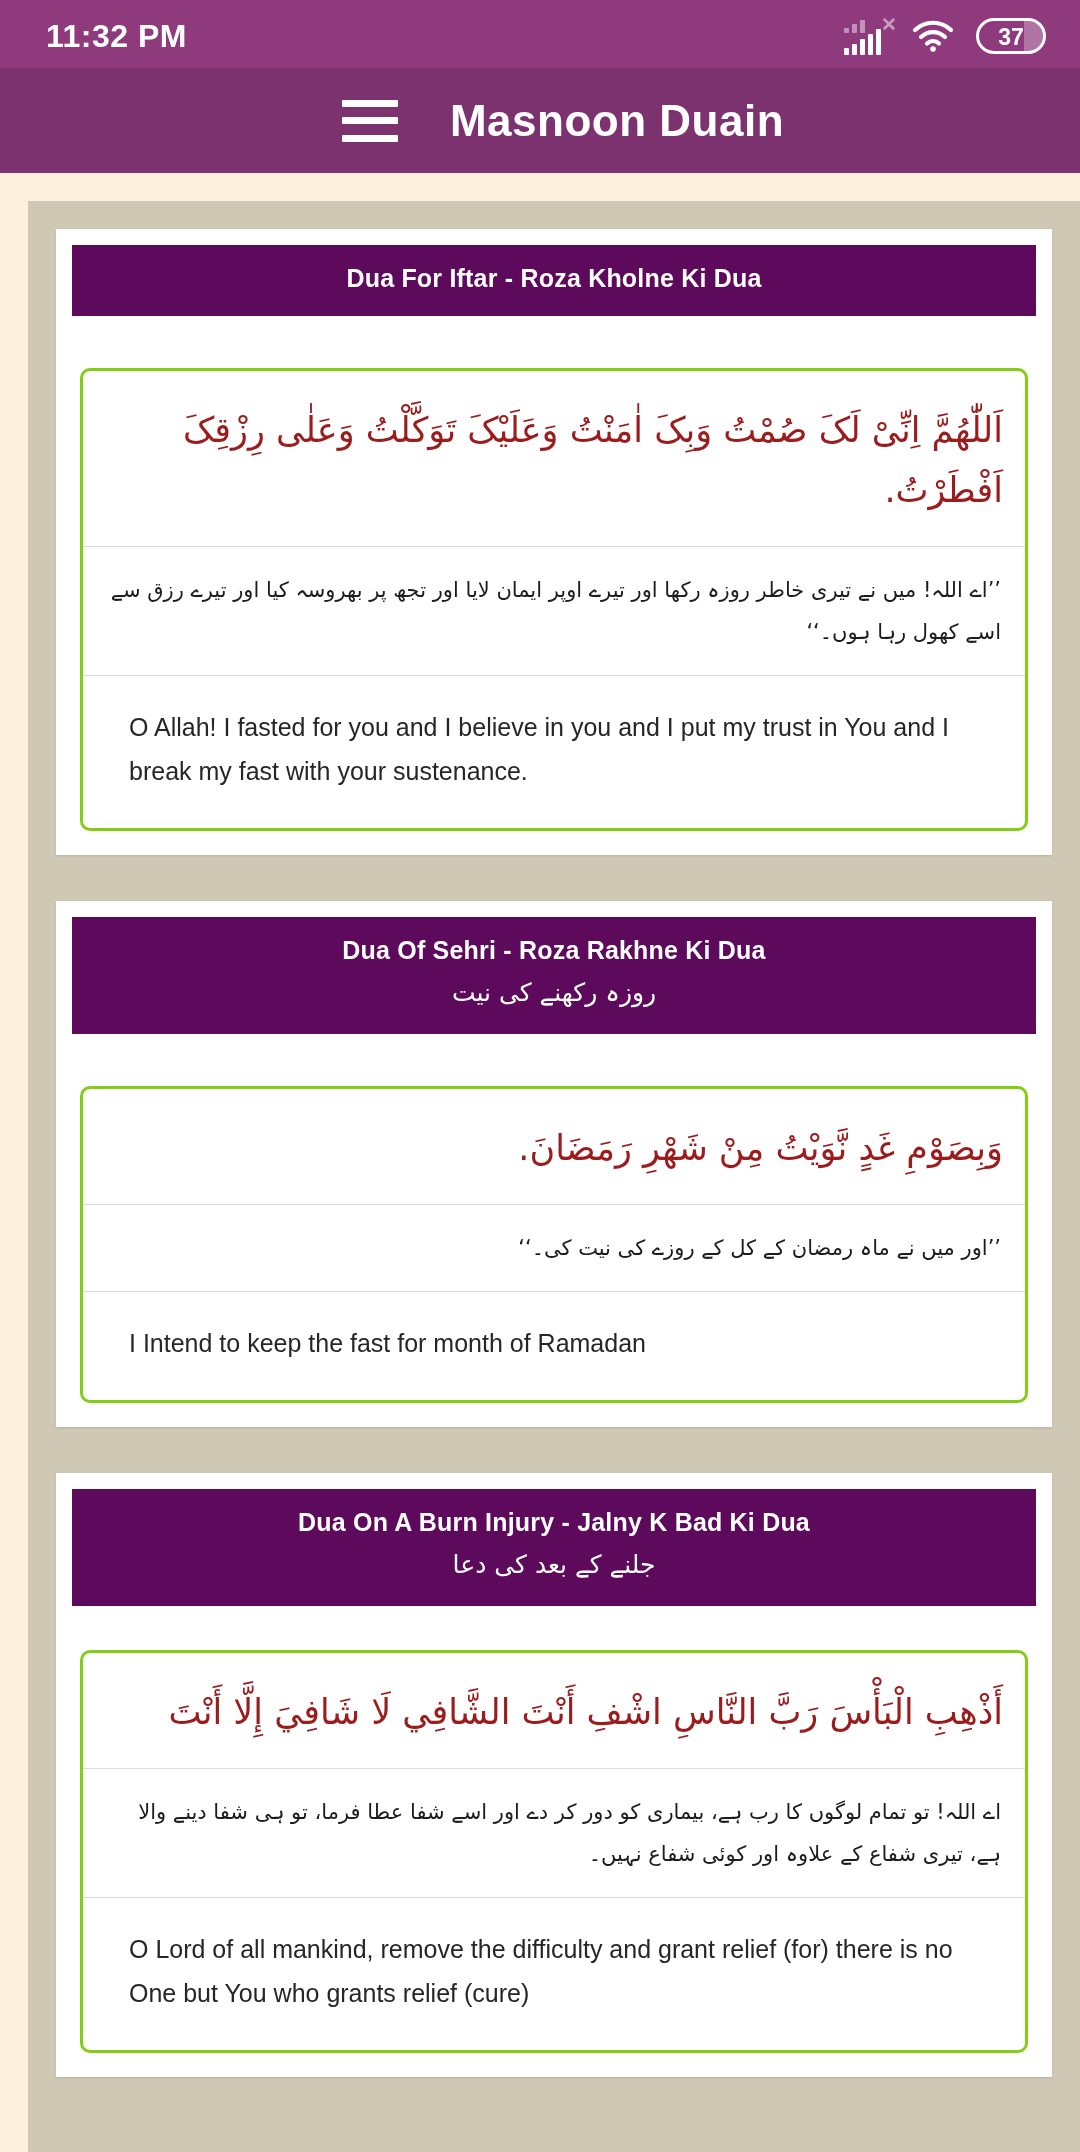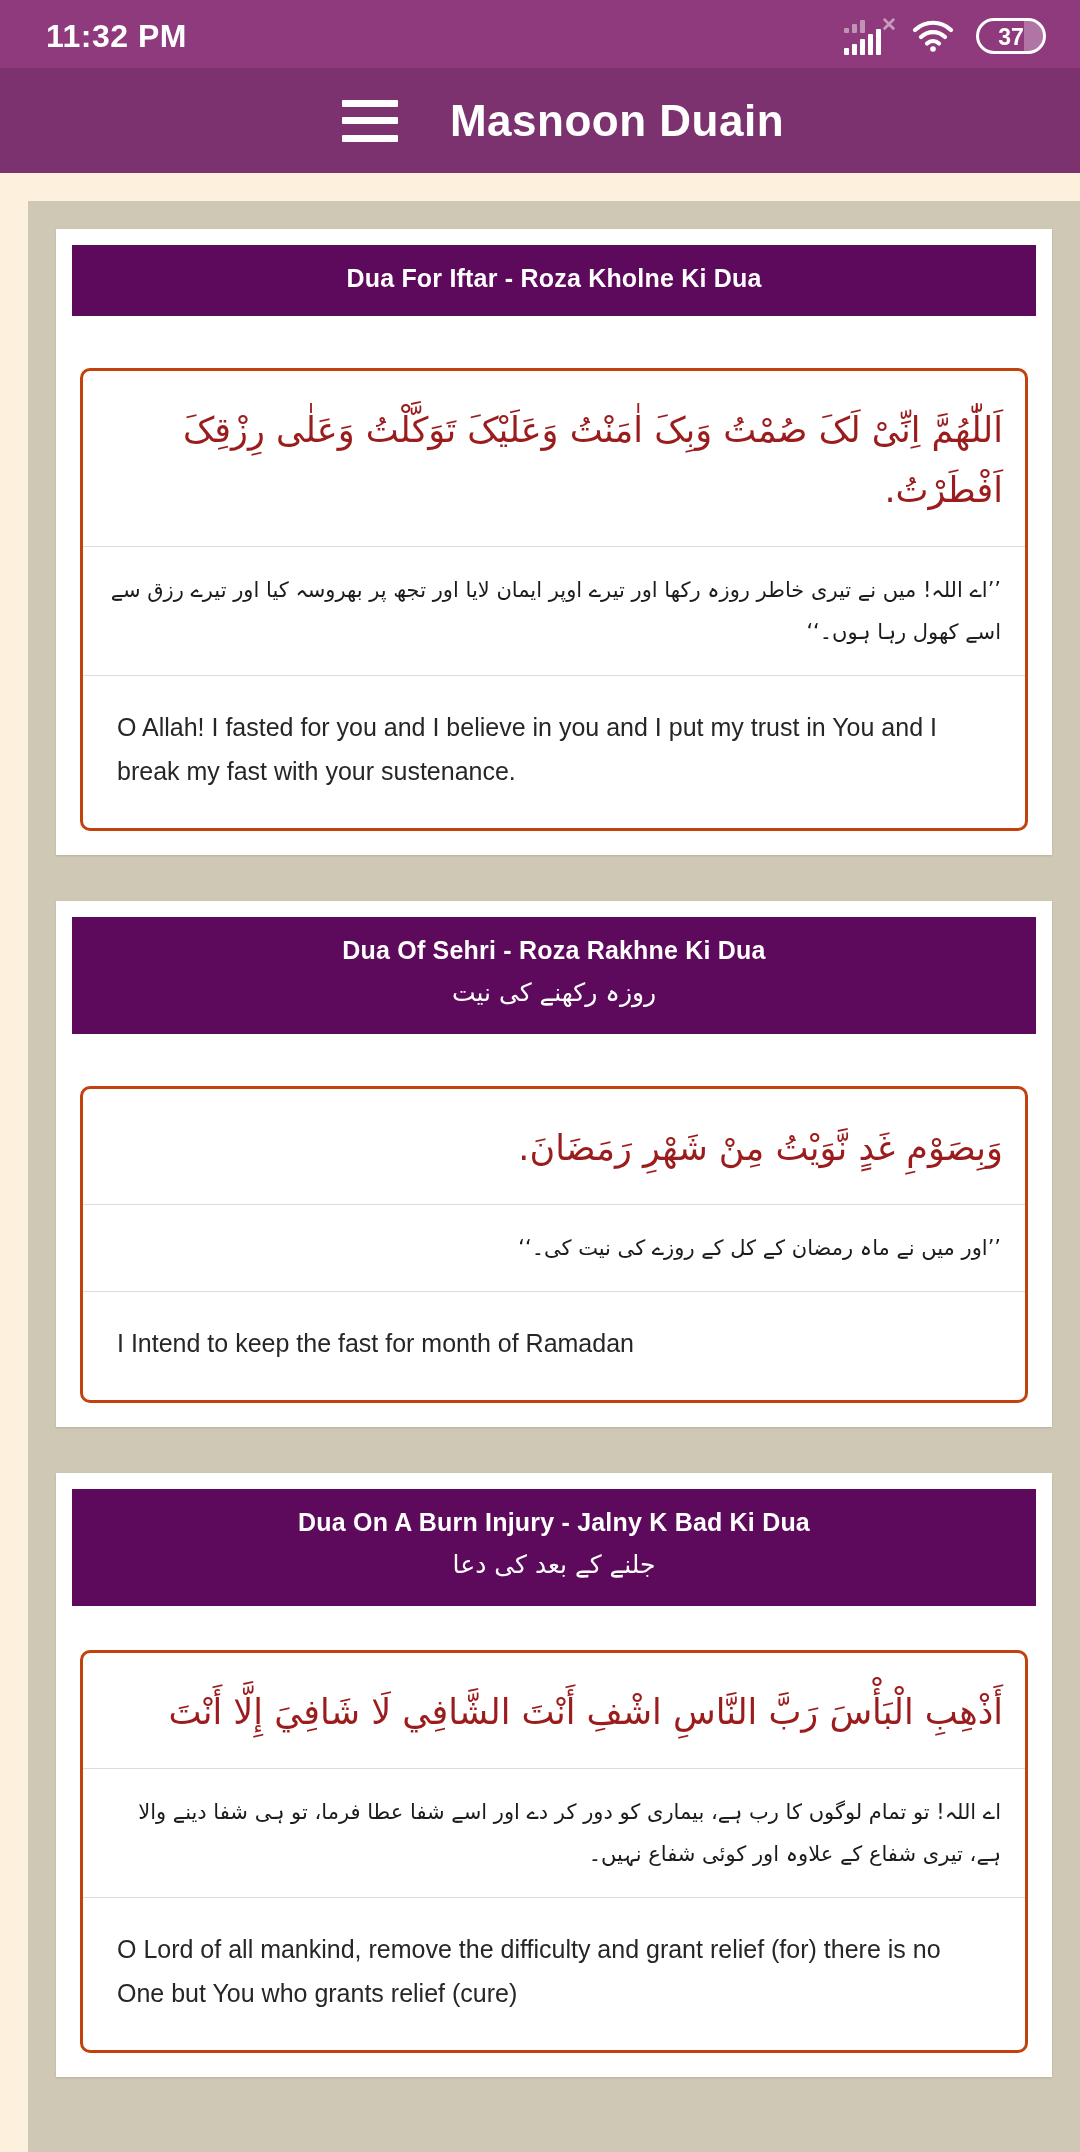--- a/index.html
+++ b/index.html
@@ -92,37 +92,37 @@
   .card-title-en{
     color:#ffffff; font-size:25px; font-weight:bold; line-height:1.25;
     letter-spacing:.2px;
   }
   .card-title-ur{
     color:#ffffff; font-size:25px; margin-top:8px; direction:rtl;
     font-family:"DejaVu Sans", sans-serif; line-height:1.5;
   }
   .dua-box{
     margin:52px 8px 0 8px;
-    border:3px solid #c2410c;
+    border:3px solid #84cc16;
     border-radius:10px;
     background:#ffffff;
   }
   .arabic{
     color:#9b1c1c; font-size:35px; direction:rtl; line-height:1.7;
     font-family:"DejaVu Sans", sans-serif;
     padding:30px 22px 26px 22px;
   }
   .urdu{
     color:#1c1c1c; font-size:21px; direction:rtl; line-height:2;
     font-family:"DejaVu Sans", sans-serif;
     padding:22px 24px;
   }
   .english{
     color:#262626; font-size:25px; line-height:1.75;
-    padding:30px 34px 34px 34px;
+    padding:30px 34px 34px 46px;
   }
   .card-3 .dua-box{ margin-top:44px; }
 </style>
 </head>
 <body>
 
 <div class="statusbar">
   <div class="status-time">11:32 PM</div>
   <div class="status-right">
 

